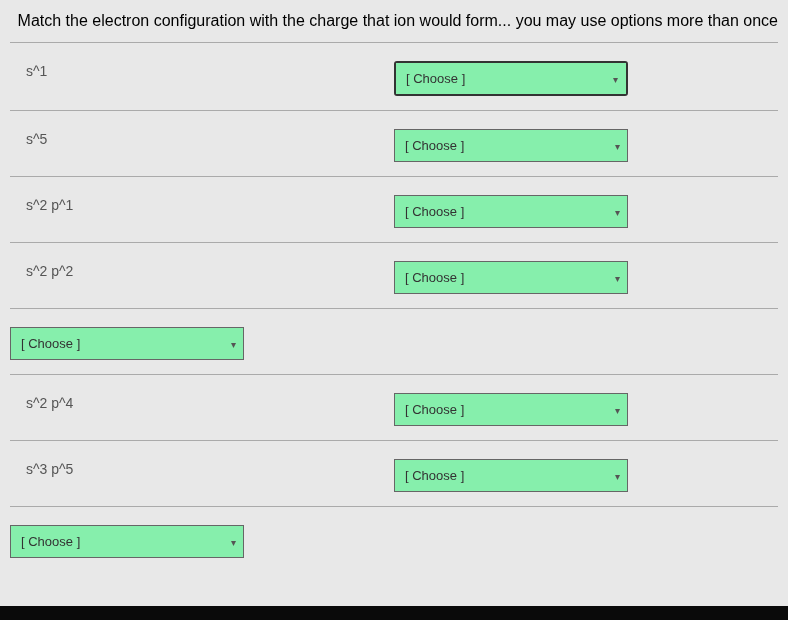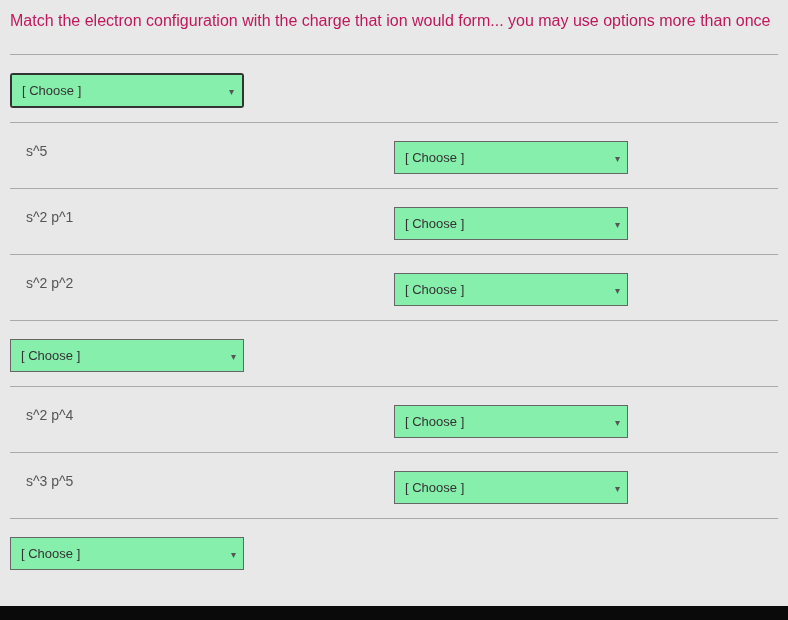--- a/index.html
+++ b/index.html
@@ -13,23 +13,24 @@
       width: 788px;
       height: 620px;
       overflow: hidden;
       position: relative;
     }
     .container {
       padding: 8px 10px;
     }
     .question-header {
       font-size: 16px;
-      color: #be185d;
-      margin-bottom: 20px;
+      color: #000000;
+      margin-bottom: 8px;
       padding: 4px 0;
+      text-align: right;
     }
     .match-row {
       display: flex;
       align-items: flex-start;
       border-top: 1px solid #aaa;
       padding: 18px 0 14px 0;
       min-height: 60px;
     }
     .match-label {
       width: 50%;
@@ -85,20 +86,21 @@
       background: #0a0a0a;
     }
   </style>
 </head>
 <body>
 
 <div class="container">
   <div class="question-header">Match the electron configuration with the charge that ion would form... you may use options more than once</div>
 
   <div class="match-row">
+    <div class="match-label">s^1</div>
     <div class="match-select-wrap">
       <div class="select-container first">
         <div class="match-select">[ Choose ]</div>
         <span class="select-arrow">▾</span>
       </div>
     </div>
   </div>
 
   <div class="match-row">
     <div class="match-label">s^5</div>

